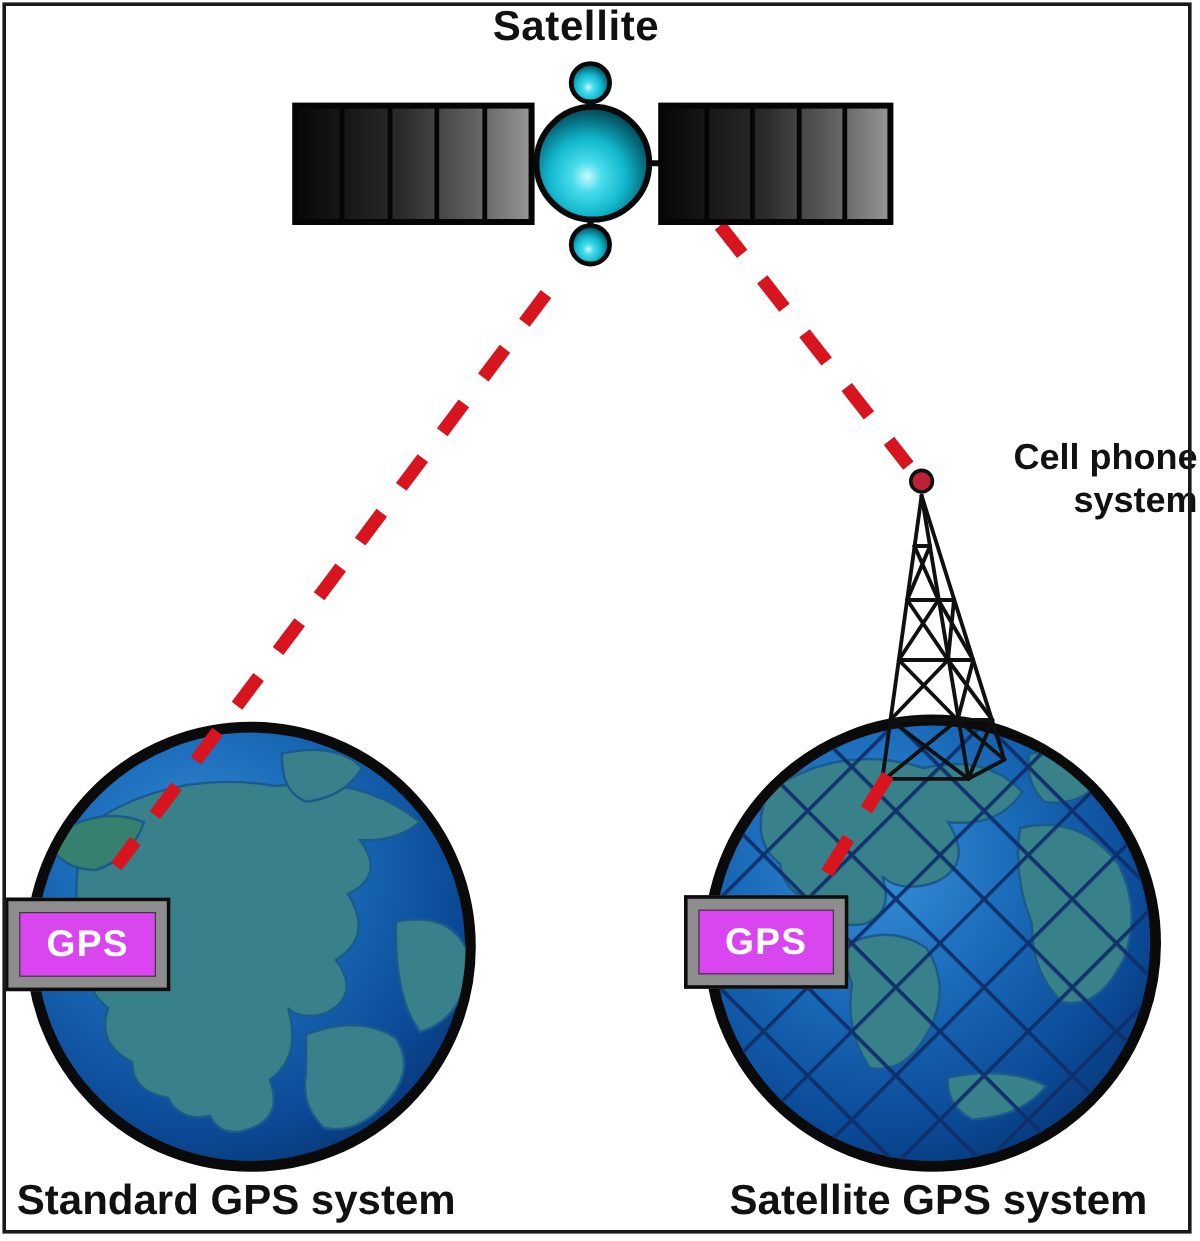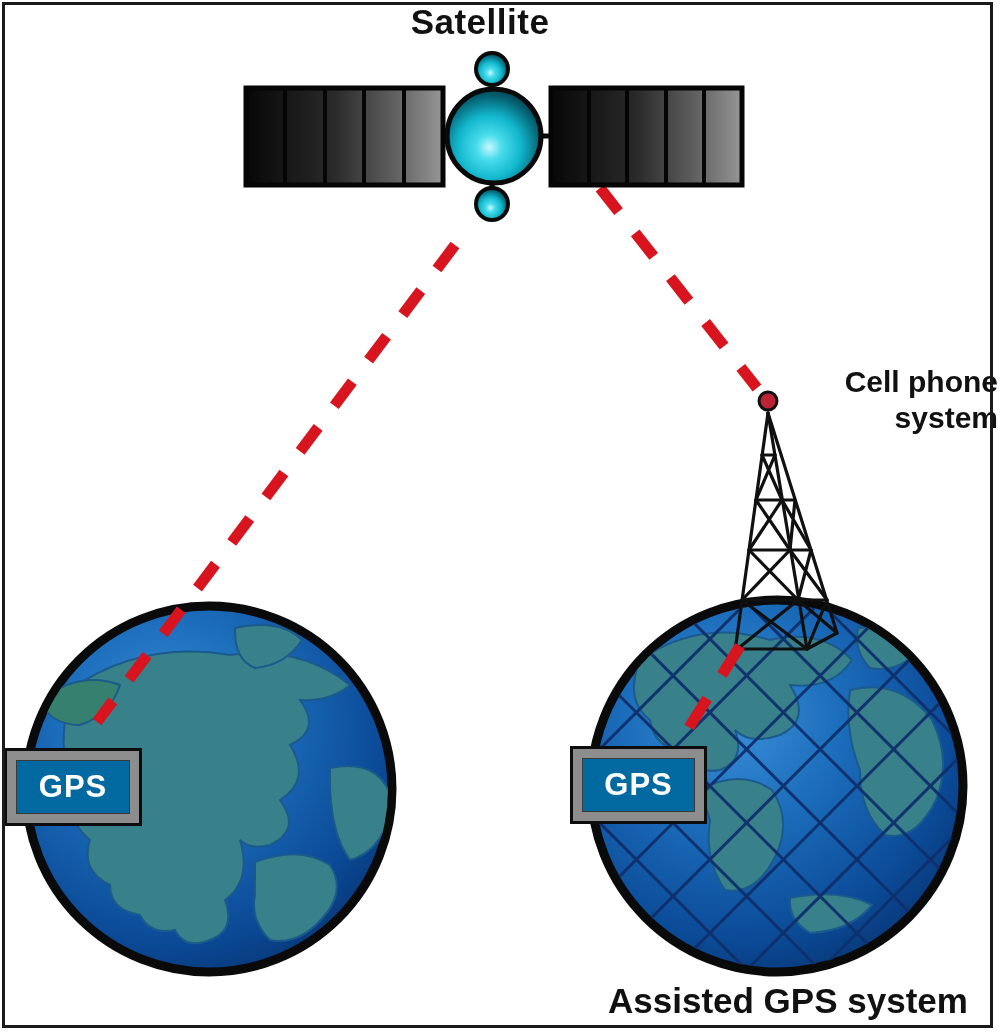--- a/index.html
+++ b/index.html
@@ -20,21 +20,21 @@
   .caption-right{left:608px;}
   .gps-box{
     position:absolute;z-index:4;box-sizing:border-box;
     background:var(--frame-gray,#8d8d8d);
     border:3px solid #0d0d0d;padding:9px;
     display:flex;align-items:stretch;justify-content:stretch;
   }
   .gps-box-left{left:4px;top:748px;width:138px;height:78px;}
   .gps-box-right{left:570px;top:746px;width:137px;height:78px;}
   .gps-inner{
-    flex:1;background:#0369a1;border:1px solid #3a3a3a;
+    flex:1;background:#d946ef;border:1px solid #3a3a3a;
     display:flex;align-items:center;justify-content:center;
     color:#fff;font-weight:bold;font-size:31px;letter-spacing:1px;
     font-family:"Liberation Sans",sans-serif;
   }
 </style>
 </head>
 <body>
 
 <div class="canvas">
 
@@ -139,17 +139,18 @@
   </div>
 
   <div class="gps-box gps-box-left">
     <div class="gps-inner">GPS</div>
   </div>
 
   <div class="gps-box gps-box-right">
     <div class="gps-inner">GPS</div>
   </div>
 
+  <div class="caption caption-left">Standard GPS system</div>
 
-  <div class="caption caption-right">Assisted GPS system</div>
+  <div class="caption caption-right">Satellite GPS system</div>
 
   <div class="frame-border"></div>
 </div>
 
 </body></html>

